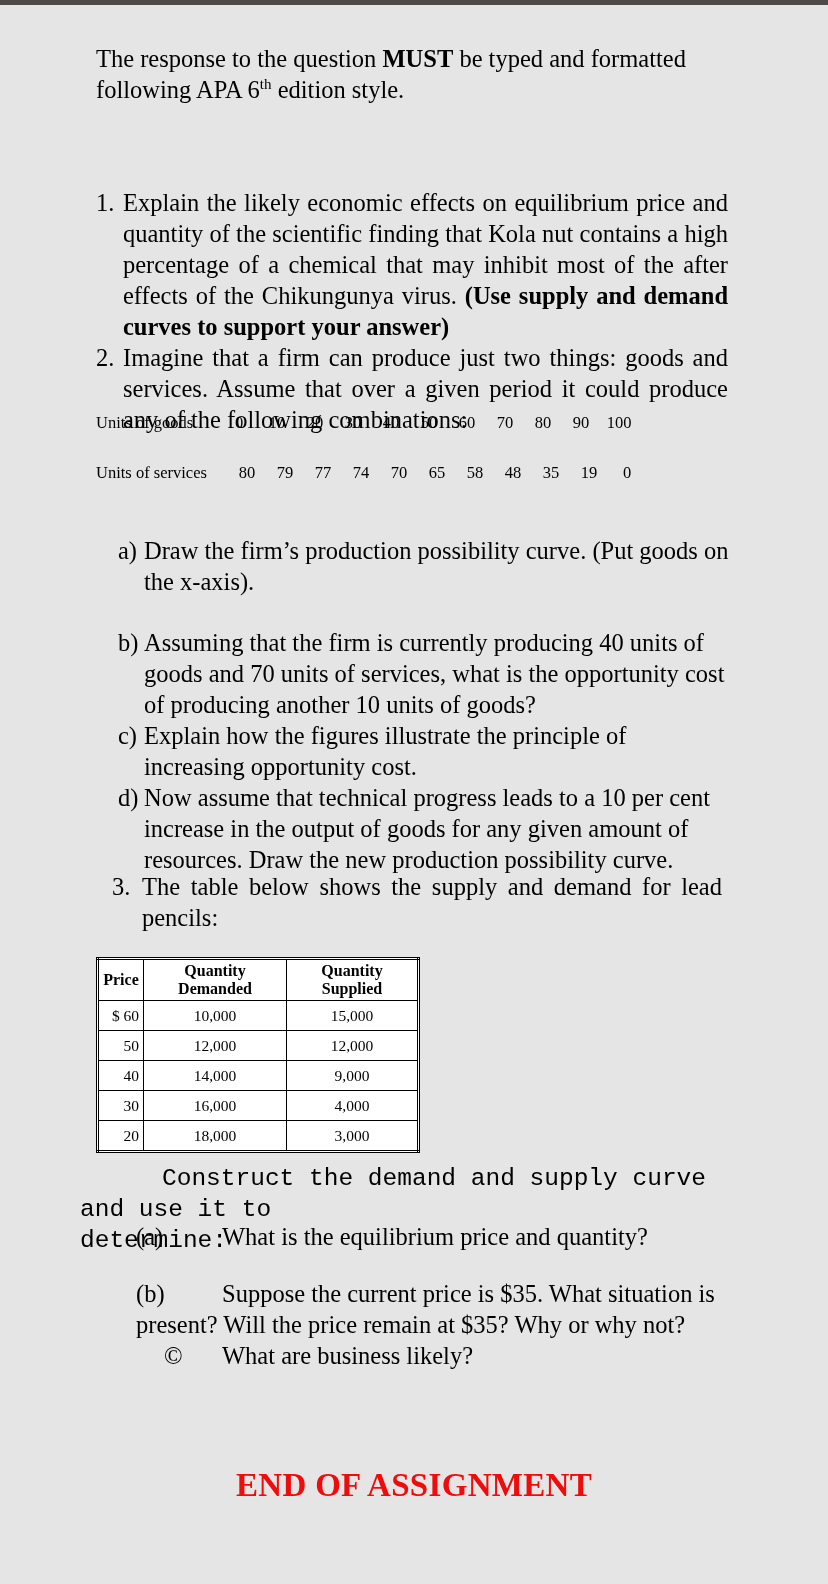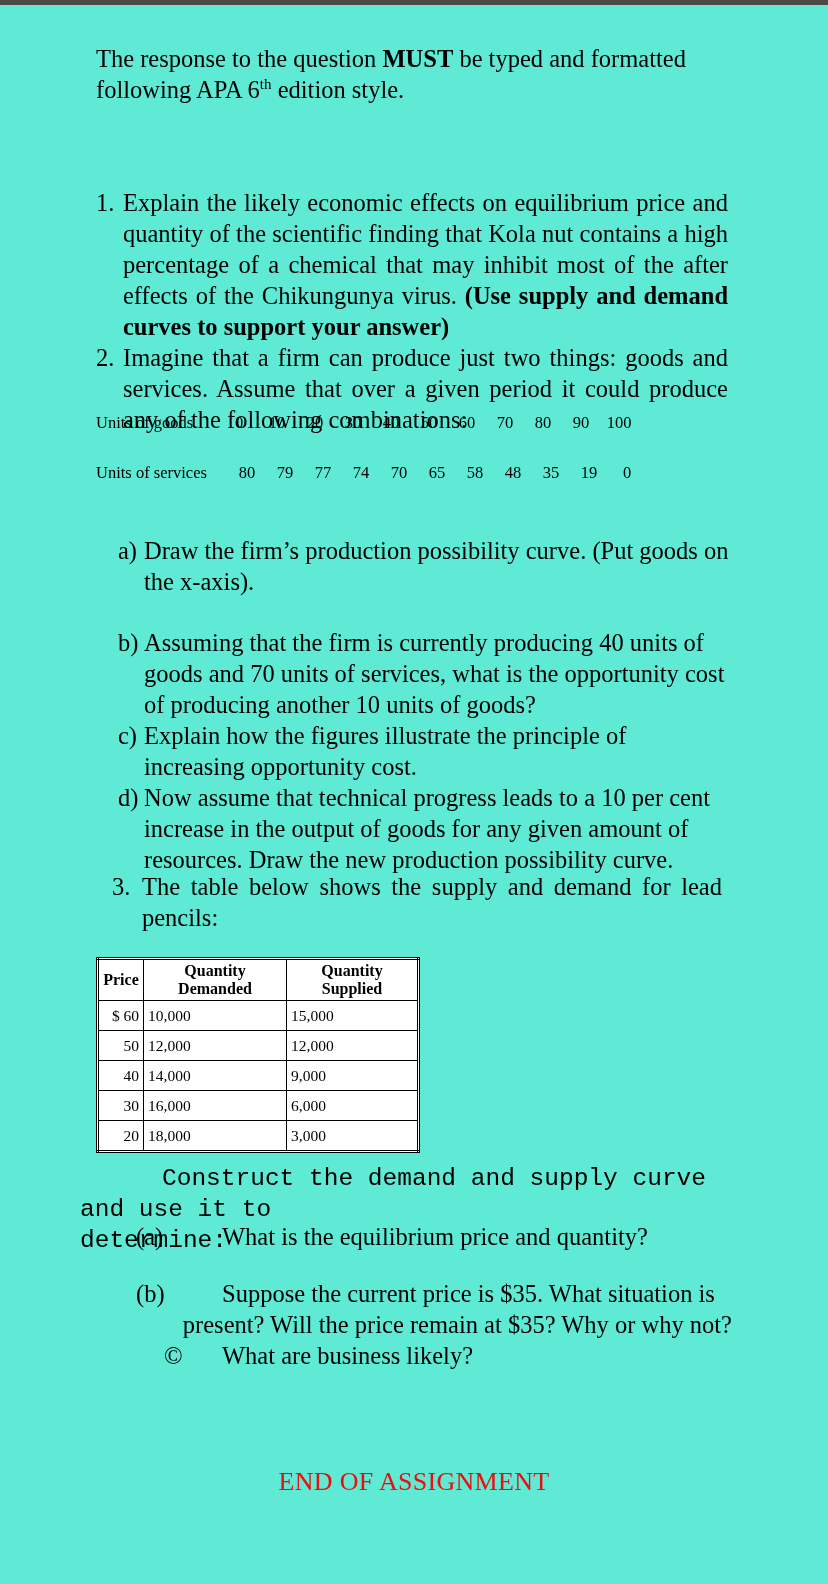--- a/index.html
+++ b/index.html
@@ -21,21 +21,21 @@
     width: 828px;
     height: 5px;
     background: #4d4a4a;
   }
   .page {
     position: absolute;
     top: 5px;
     left: 0;
     width: 828px;
     height: 1579px;
-    background: #5eead4;
+    background: #e5e5e5;
   }
 
   
   .intro-block {
     position: absolute;
     left: 96px;
     top: 38px;
     width: 628px;
     font-size: 24.5px;
     line-height: 31px;
@@ -164,20 +164,21 @@
     padding: 2px 3px;
   }
   th.col-price { width: 38px; }
   th.col-qd { width: 136px; }
   th.col-qs { width: 124px; margin-left: 35px; }
   td.price-cell {
     text-align: right;
     padding-right: 5px;
   }
   td.qty-cell {
+    text-align: center;
   }
 
   
   .construct-block {
     position: absolute;
     left: 80px;
     top: 1158px;
     width: 648px;
     font-size: 24.5px;
     line-height: 31px;
@@ -207,33 +208,32 @@
     flex: 0 0 86px;
     width: 86px;
     box-sizing: border-box;
   }
   .final-body {
     flex: 1 1 auto;
   }
   .final-body .cont {
     display: block;
     margin-left: -86px;
-    text-align: right;
   }
   .gap-final { height: 26px; }
 
   
   .end-note {
     position: absolute;
     left: 0;
     top: 1462px;
     width: 828px;
     text-align: center;
-    font-size: 26px;
-    font-weight: normal;
+    font-size: 33px;
+    font-weight: bold;
     letter-spacing: 0.3px;
   }
 </style>
 </head>
 <body>
 
 <div class="top-chrome-bar"></div>
 
 <div class="page">
 
@@ -333,21 +333,21 @@
           <td class="qty-cell">12,000</td>
         </tr>
         <tr>
           <td class="price-cell">40</td>
           <td class="qty-cell">14,000</td>
           <td class="qty-cell">9,000</td>
         </tr>
         <tr>
           <td class="price-cell">30</td>
           <td class="qty-cell">16,000</td>
-          <td class="qty-cell">6,000</td>
+          <td class="qty-cell">4,000</td>
         </tr>
         <tr>
           <td class="price-cell">20</td>
           <td class="qty-cell">18,000</td>
           <td class="qty-cell">3,000</td>
         </tr>
       </tbody>
     </table>
   </div>
 

